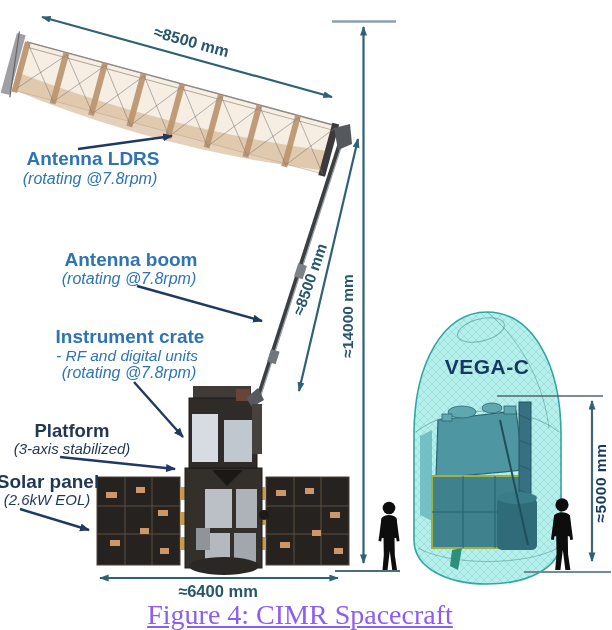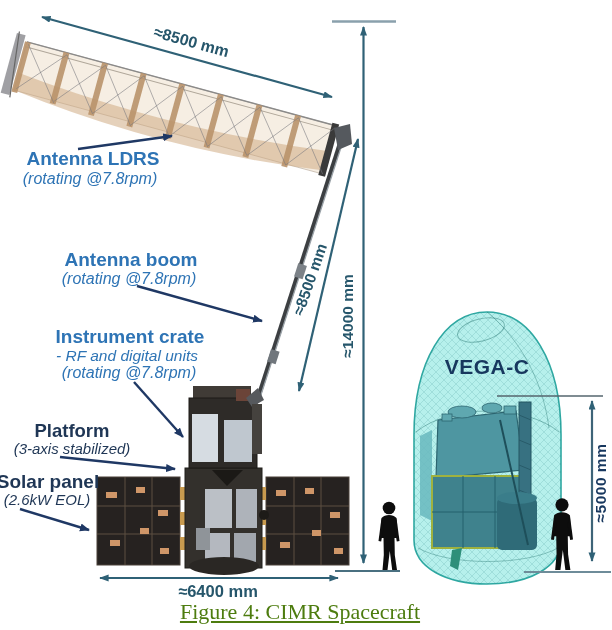--- a/index.html
+++ b/index.html
@@ -8,21 +8,21 @@
   svg{position:absolute;left:0;top:0;}
   .lbl-blue{fill:#2E74B5;font-weight:bold;}
   .lbl-blue-i{fill:#2E74B5;font-style:italic;}
   .lbl-dark{fill:#1F3655;font-weight:bold;}
   .lbl-dark-i{fill:#1F3655;font-style:italic;}
   .dim-txt{fill:#26566B;font-weight:bold;}
   .vega-txt{fill:#17375E;font-weight:bold;letter-spacing:0.5px;}
   .dim-line{stroke:#2F6176;stroke-width:2.2;fill:none;}
   .callout{stroke:#1F3864;stroke-width:2.4;fill:none;}
   #caption{position:absolute;left:0;right:12px;top:599px;text-align:center;
-           font-family:"Liberation Serif",serif;font-size:22px;color:#4d7c0f;
+           font-family:"Liberation Serif",serif;font-size:28px;color:#8b5cf6;
            text-decoration:underline;}
 </style>
 </head>
 <body>
 
 <div id="stage">
 <svg width="612" height="630" viewBox="0 0 612 630">
   <defs>
     <marker id="mTeal" markerWidth="10" markerHeight="8" refX="8.6" refY="3.5" orient="auto-start-reverse" markerUnits="userSpaceOnUse">
       <path d="M0,0 L9.5,3.5 L0,7 Z" fill="#2F6176"></path>

